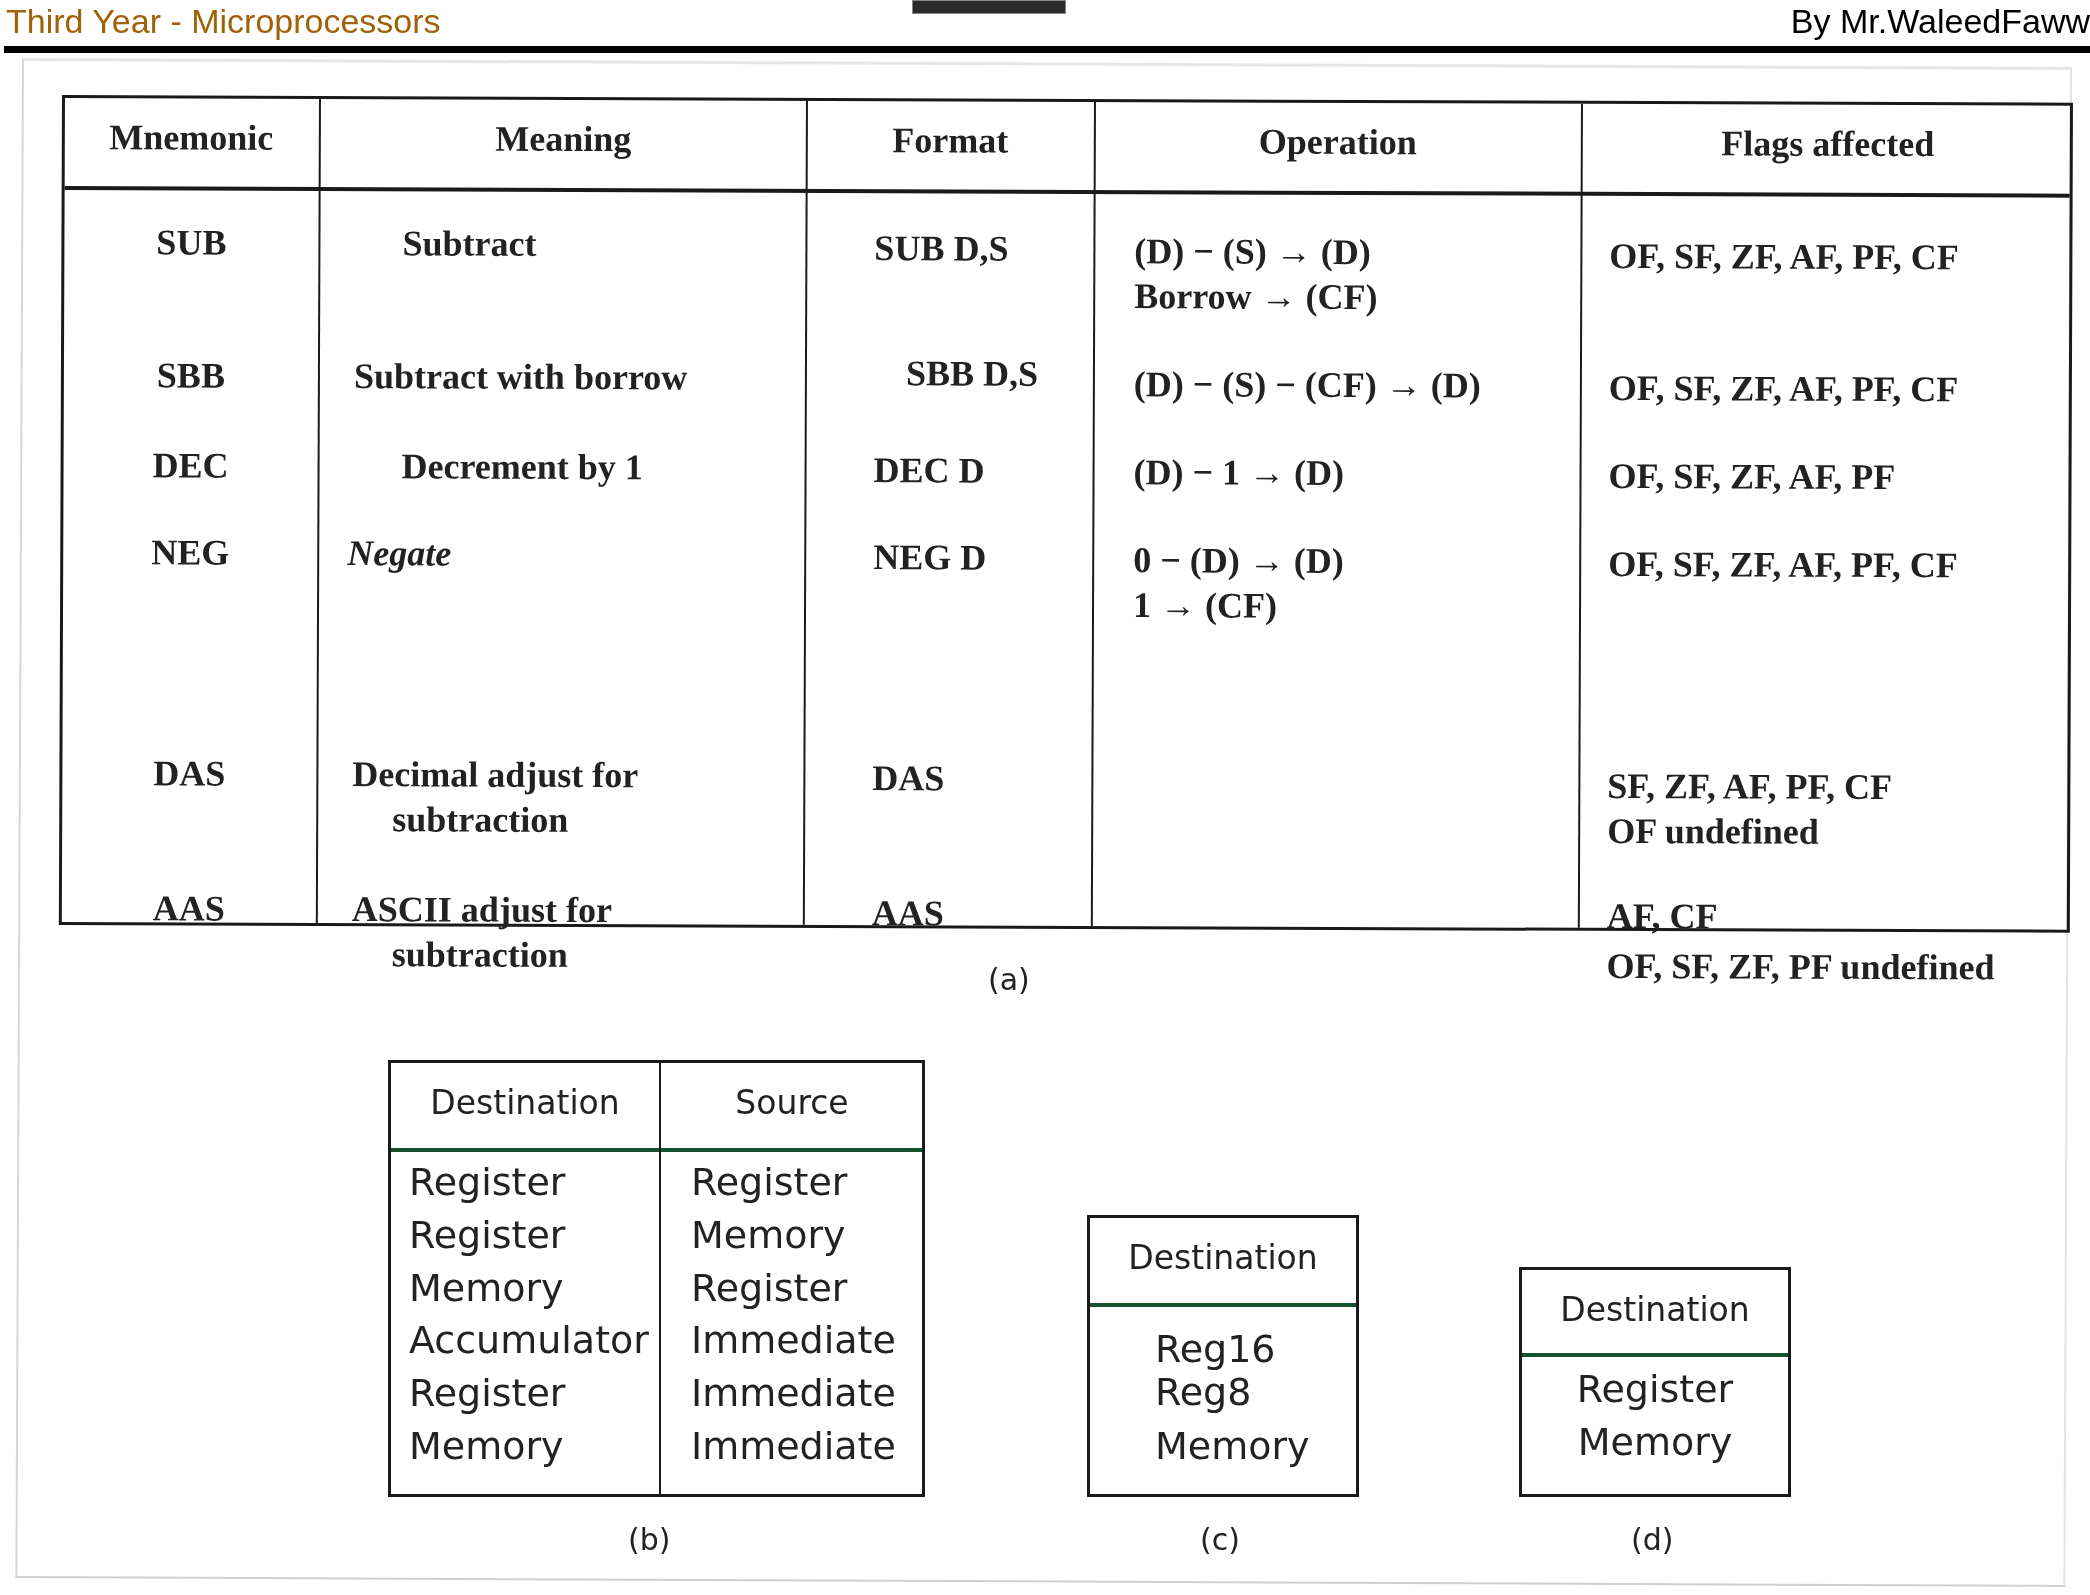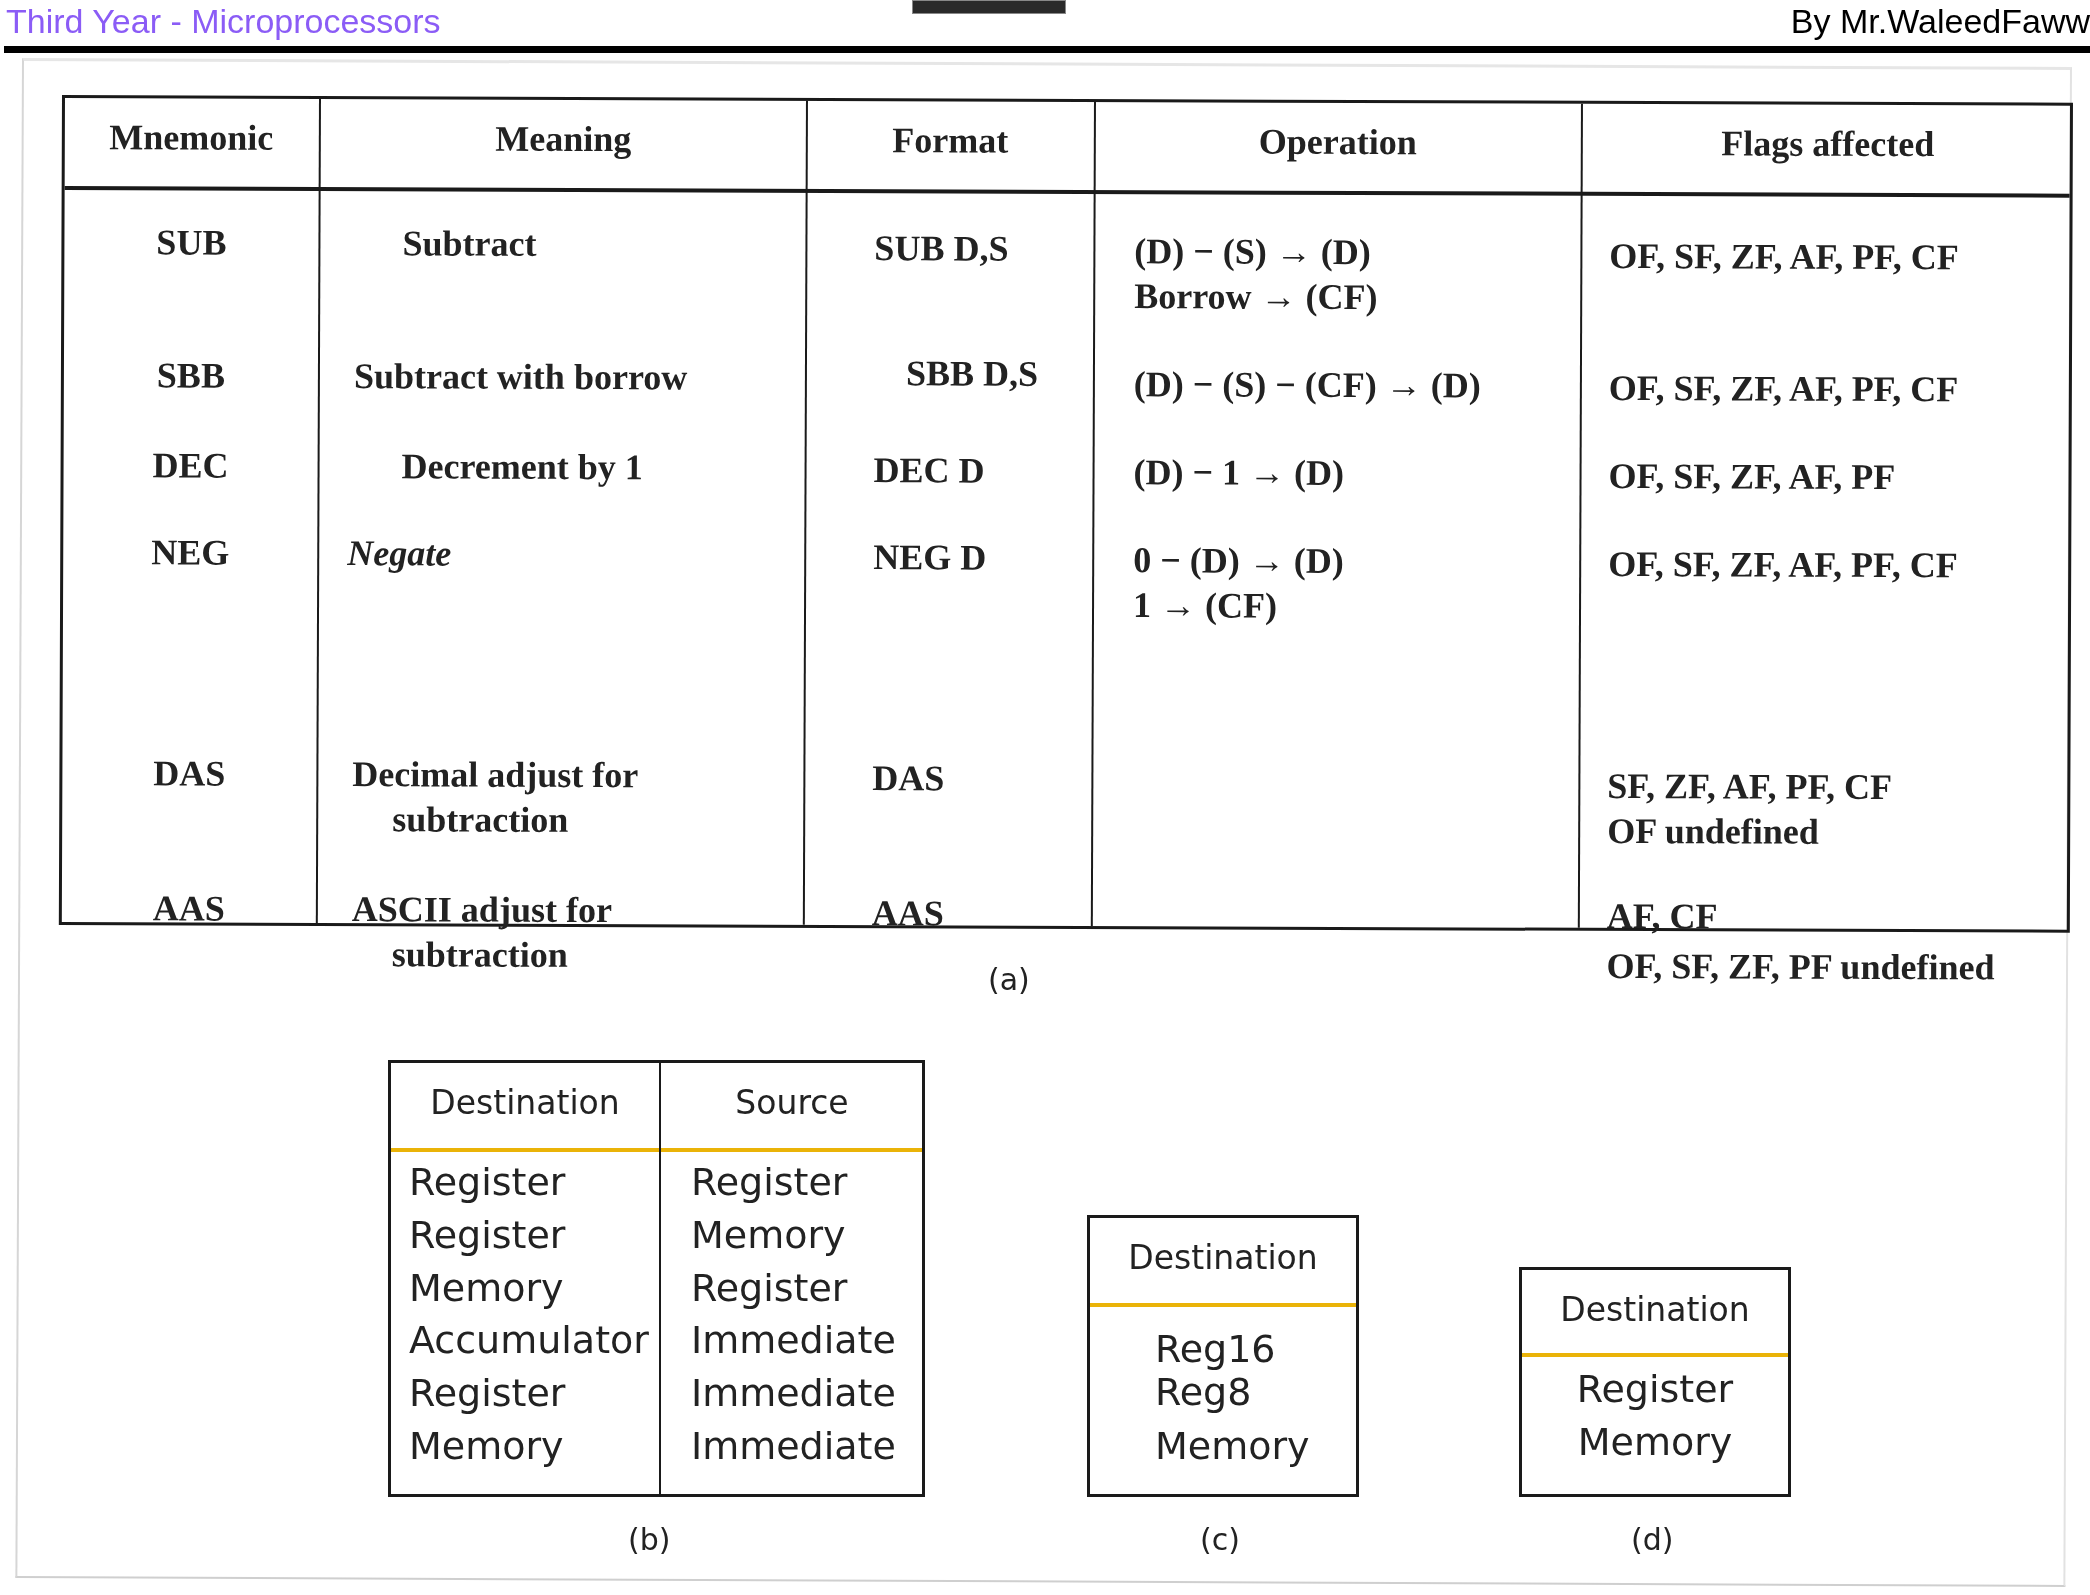--- a/index.html
+++ b/index.html
@@ -1,33 +1,33 @@
 <!DOCTYPE html>
 <html><head>
   <meta charset="utf-8">
   <style>
     html, body { margin:0; padding:0; background:#ffffff; }
     body { width:2090px; height:1595px; position:relative; overflow:hidden; color:#111; }
-    .hdr-left { position:absolute; left:6px; top:2px; font-family:"Liberation Sans", sans-serif; font-size:34px; color:#8b5cf6; }
+    .hdr-left { position:absolute; left:6px; top:2px; font-family:"Liberation Sans", sans-serif; font-size:34px; color:#a16207; }
     .hdr-right { position:absolute; right:0px; top:2px; font-family:"Liberation Sans", sans-serif; font-size:34px; color:#000; white-space:nowrap; }
     .hdr-rule { position:absolute; left:4px; right:0; top:46px; height:7px; background:#000; }
     .logo { position:absolute; left:912px; top:0; width:152px; height:12px; background:#2a2a2a; border:1px solid #888; }
     .scan { position:absolute; left:22px; top:58px; width:2046px; height:1515px; border-left:2px solid #d6d6d6; border-bottom:2px solid #cfcfcf; border-right:2px solid #e2e2e2; border-top:3px solid #e6e6e6; transform:rotate(0.25deg); transform-origin:left top; }
 
     
     .tbl-a { position:absolute; left:62px; top:95px; width:2011px; height:830px; border:3px solid #1a1a1a; box-sizing:border-box; font-family:"Liberation Serif", serif; font-weight:bold; color:#222; transform:rotate(0.22deg); transform-origin:left top; }
     .tbl-a .col { position:absolute; top:0; bottom:0; border-left:2px solid #1a1a1a; }
     .tbl-a .hrow { position:absolute; left:0; right:0; top:0; height:88px; border-bottom:4px solid #1a1a1a; }
     .tbl-a .hcell { position:absolute; top:18px; font-size:36px; text-align:center; }
     .tbl-a .cell { position:absolute; font-size:36px; line-height:45px; white-space:nowrap; }
     .cap { position:absolute; font-family:"DejaVu Sans", sans-serif; font-size:30px; color:#222; }
 
     
     .stbl { position:absolute; border:3px solid #1a1a1a; box-sizing:border-box; font-family:"DejaVu Sans", sans-serif; color:#222; background:#fff; }
-    .stbl .sh { position:absolute; left:0; right:0; top:0; border-bottom:4px solid #eab308; }
+    .stbl .sh { position:absolute; left:0; right:0; top:0; border-bottom:4px solid #14532d; }
     .stbl .shc { position:absolute; font-size:33px; text-align:center; }
     .stbl .sc { position:absolute; font-size:38px; line-height:53px; white-space:nowrap; }
     .stbl .vdiv { position:absolute; top:0; bottom:0; border-left:2px solid #1a1a1a; }
   </style>
 </head>
 <body>
 
 <div class="hdr-left">Third Year - Microprocessors</div>
 <div class="logo"></div>
 <div class="hdr-right">By Mr.WaleedFaww</div>

